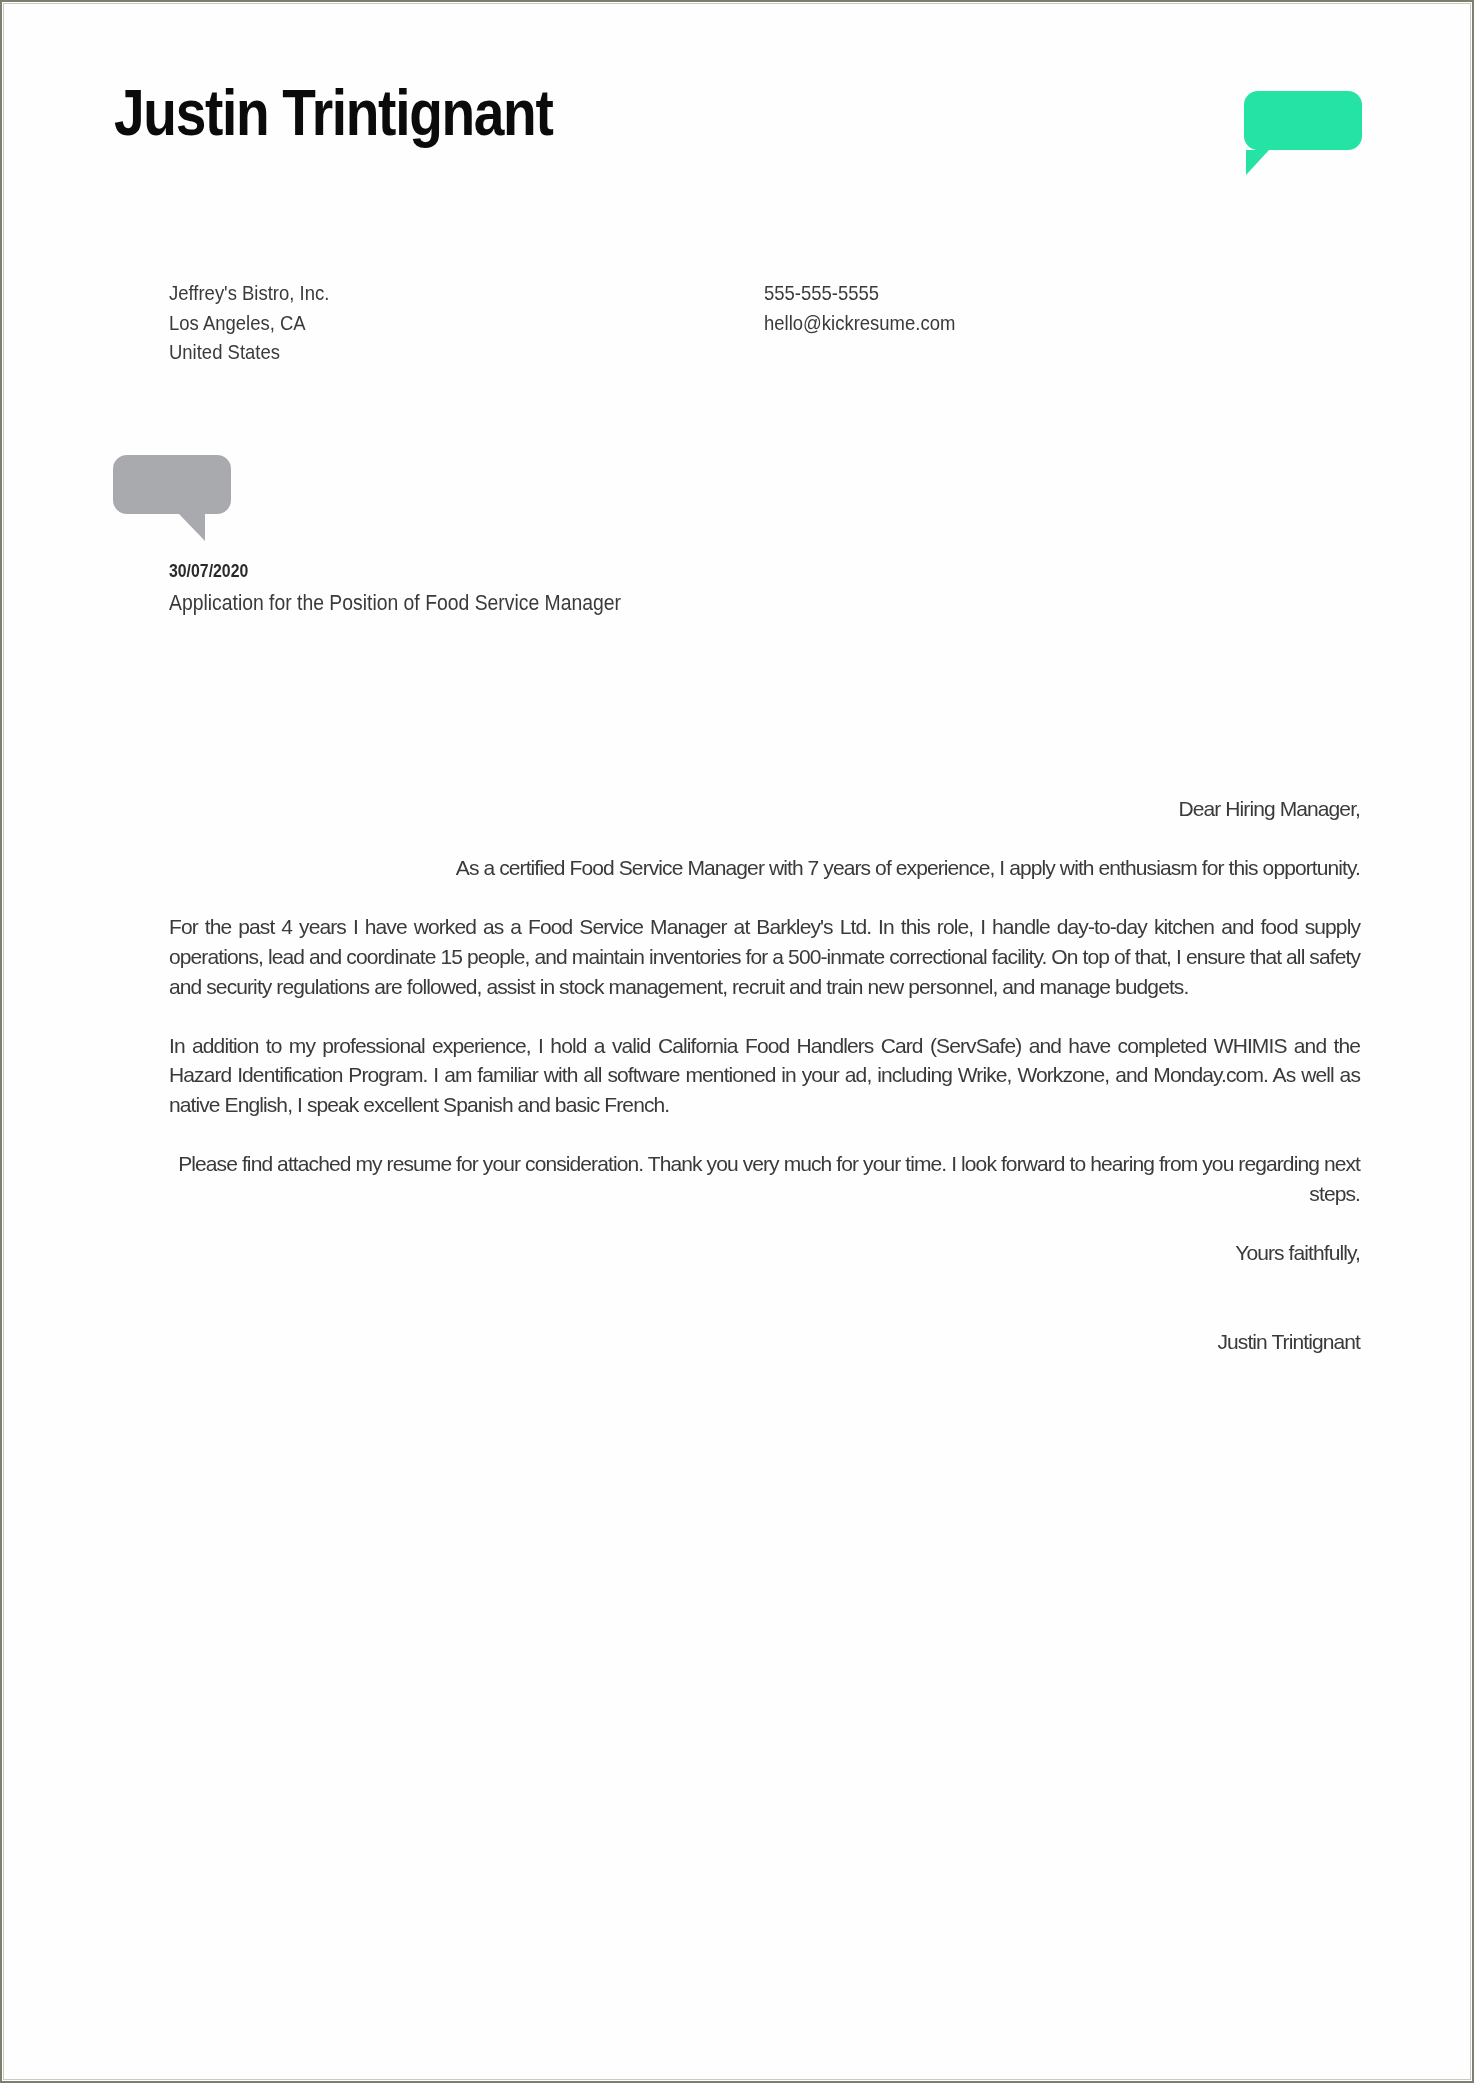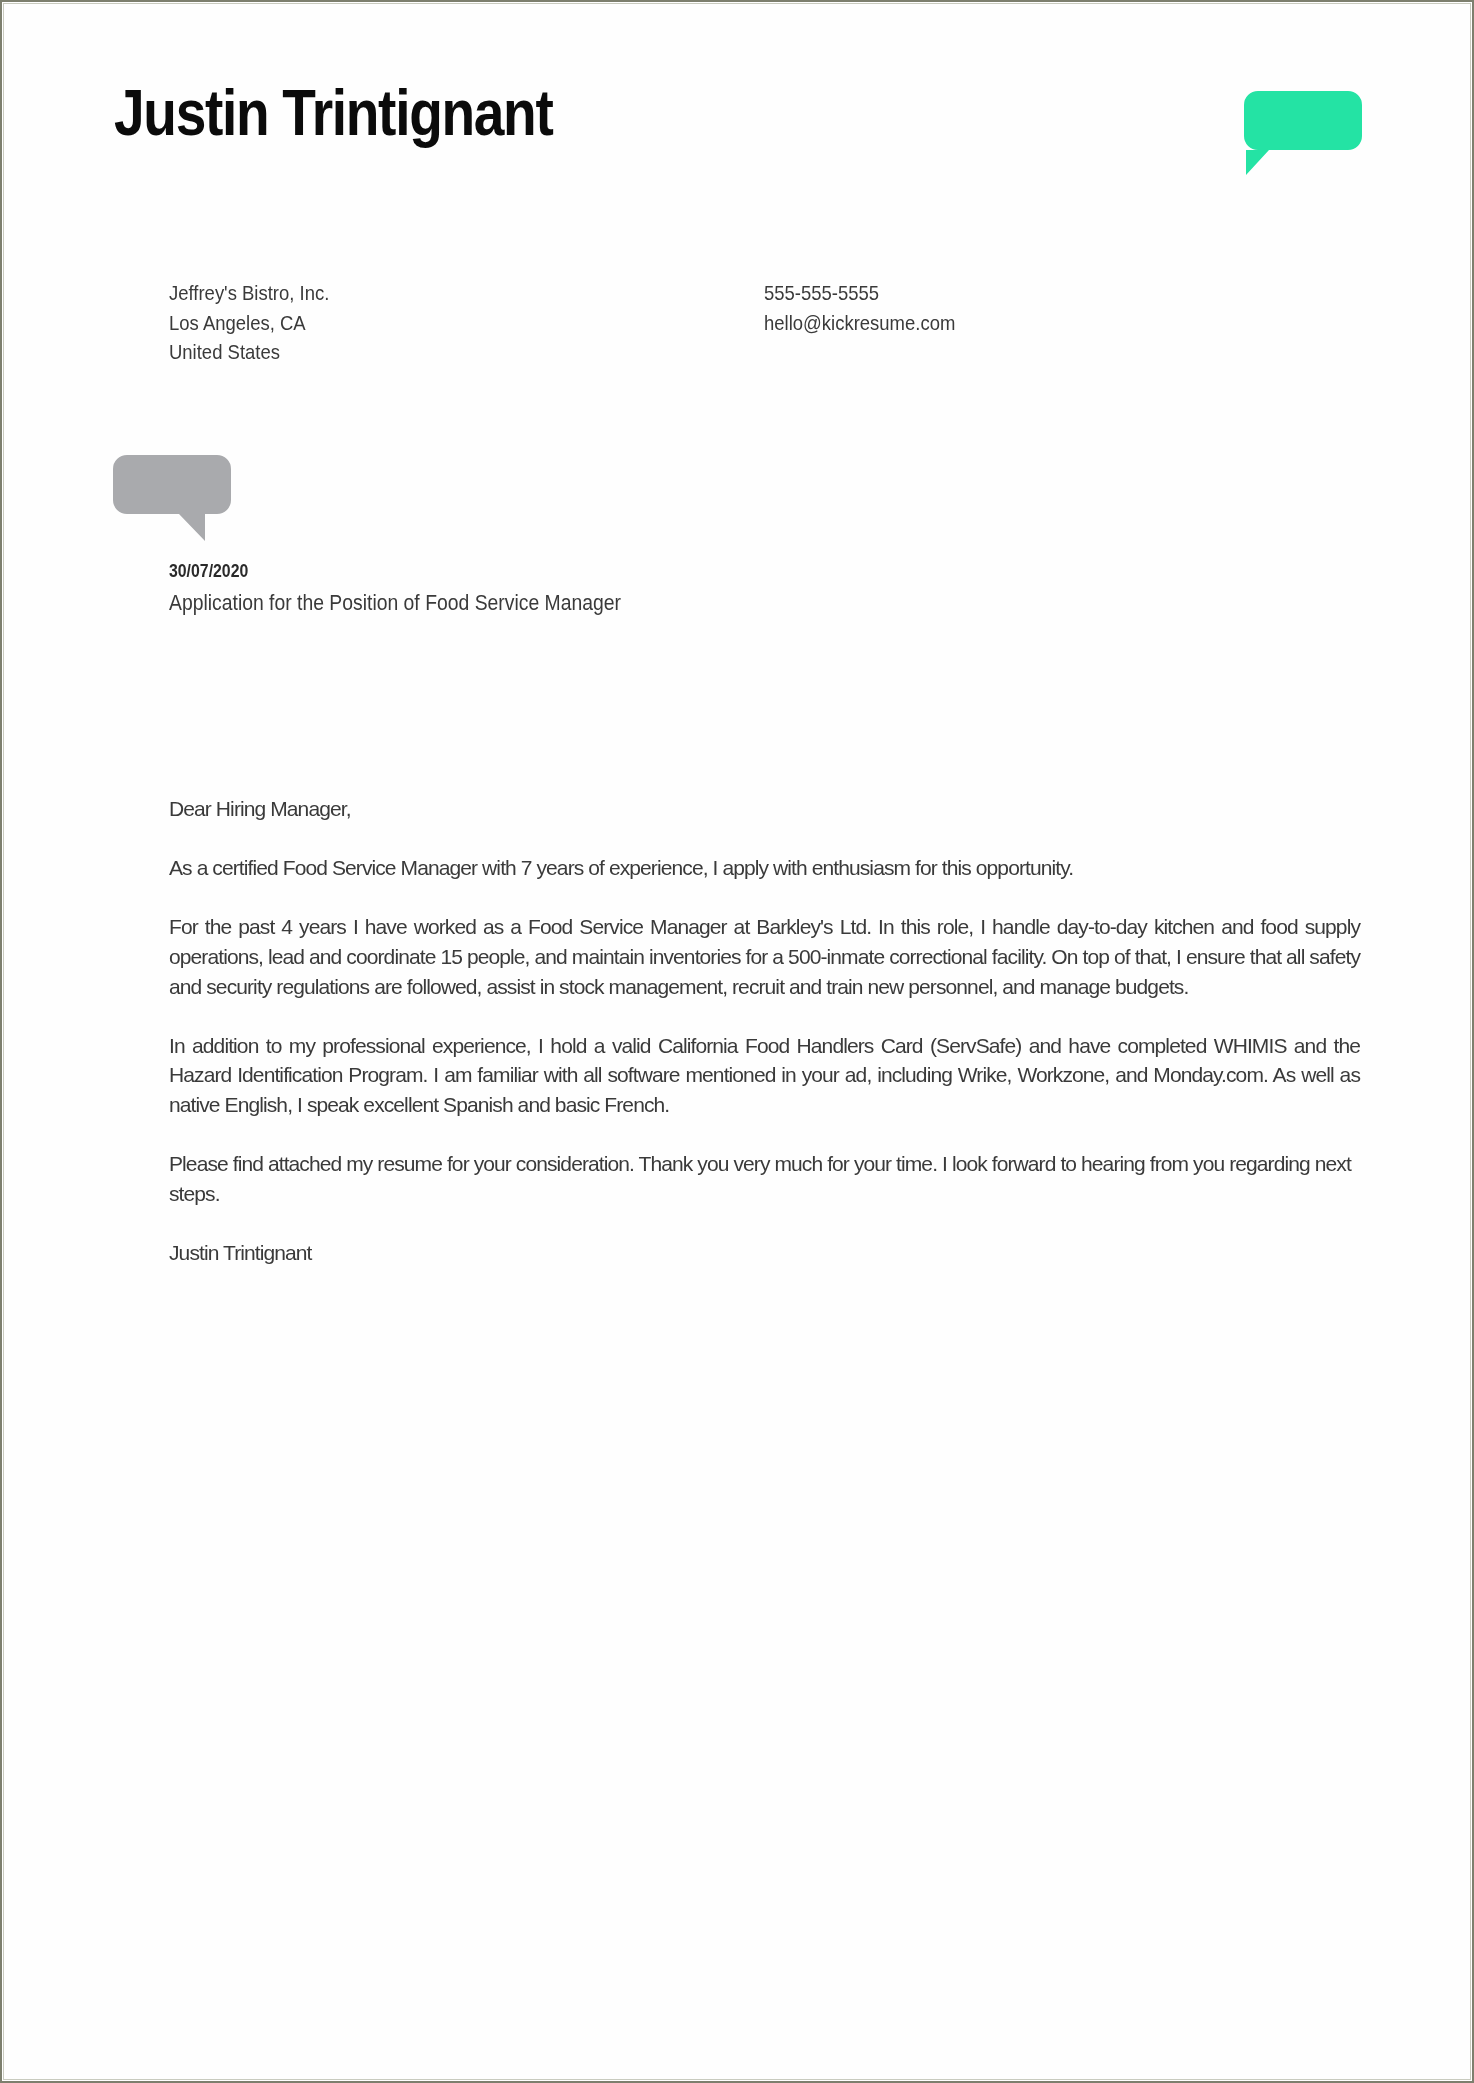--- a/index.html
+++ b/index.html
@@ -91,21 +91,21 @@
       font-size: 21px;
       line-height: 29.6px;
       color: #3a3a3a;
     }
     .body p {
       margin: 0 0 29.6px 0;
       text-align: justify;
       letter-spacing: -0.9px;
       word-spacing: 0px;
     }
-    .body p.left { text-align: left; }
+    .body p.left { text-align: right; }
     .body p.closing { margin-bottom: 59px; }
     .body p.sig { margin: 0; }
   </style>
 </head>
 <body>
 
 <div class="frame-outer"></div>
 <div class="frame-inner"></div>
 
 <div class="name-title">Justin Trintignant</div>
@@ -131,14 +131,15 @@
 
 <div class="date">30/07/2020</div>
 <div class="text subject">Application for the Position of Food Service Manager</div>
 
 <div class="body">
   <p class="left">Dear Hiring Manager,</p>
   <p class="left">As a certified Food Service Manager with 7 years of experience, I apply with enthusiasm for this opportunity.</p>
   <p>For the past 4 years I have worked as a Food Service Manager at Barkley's Ltd. In this role, I handle day-to-day kitchen and food supply operations, lead and coordinate 15 people, and maintain inventories for a 500-inmate correctional facility. On top of that, I ensure that all safety and security regulations are followed, assist in stock management, recruit and train new personnel, and manage budgets.</p>
   <p>In addition to my professional experience, I hold a valid California Food Handlers Card (ServSafe) and have completed WHIMIS and the Hazard Identification Program. I am familiar with all software mentioned in your ad, including Wrike, Workzone, and Monday.com. As well as native English, I speak excellent Spanish and basic French.</p>
   <p class="left">Please find attached my resume for your consideration. Thank you very much for your time. I look forward to hearing from you regarding next steps.</p>
+  <p class="left closing">Yours faithfully,</p>
   <p class="left sig">Justin Trintignant</p>
 </div>
 
 </body></html>

